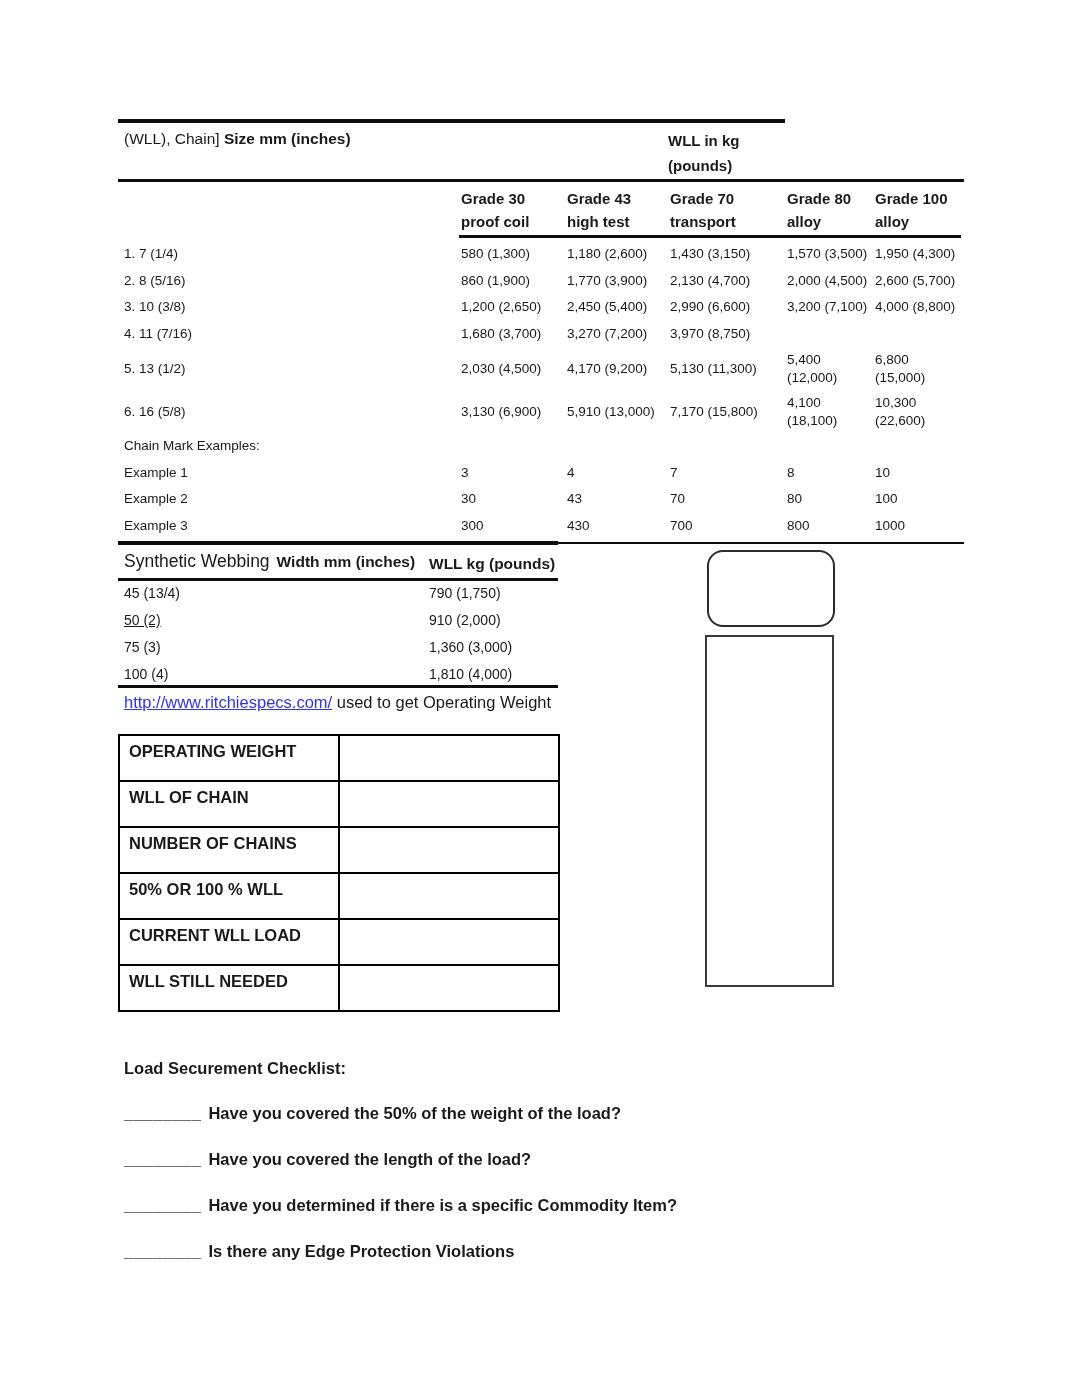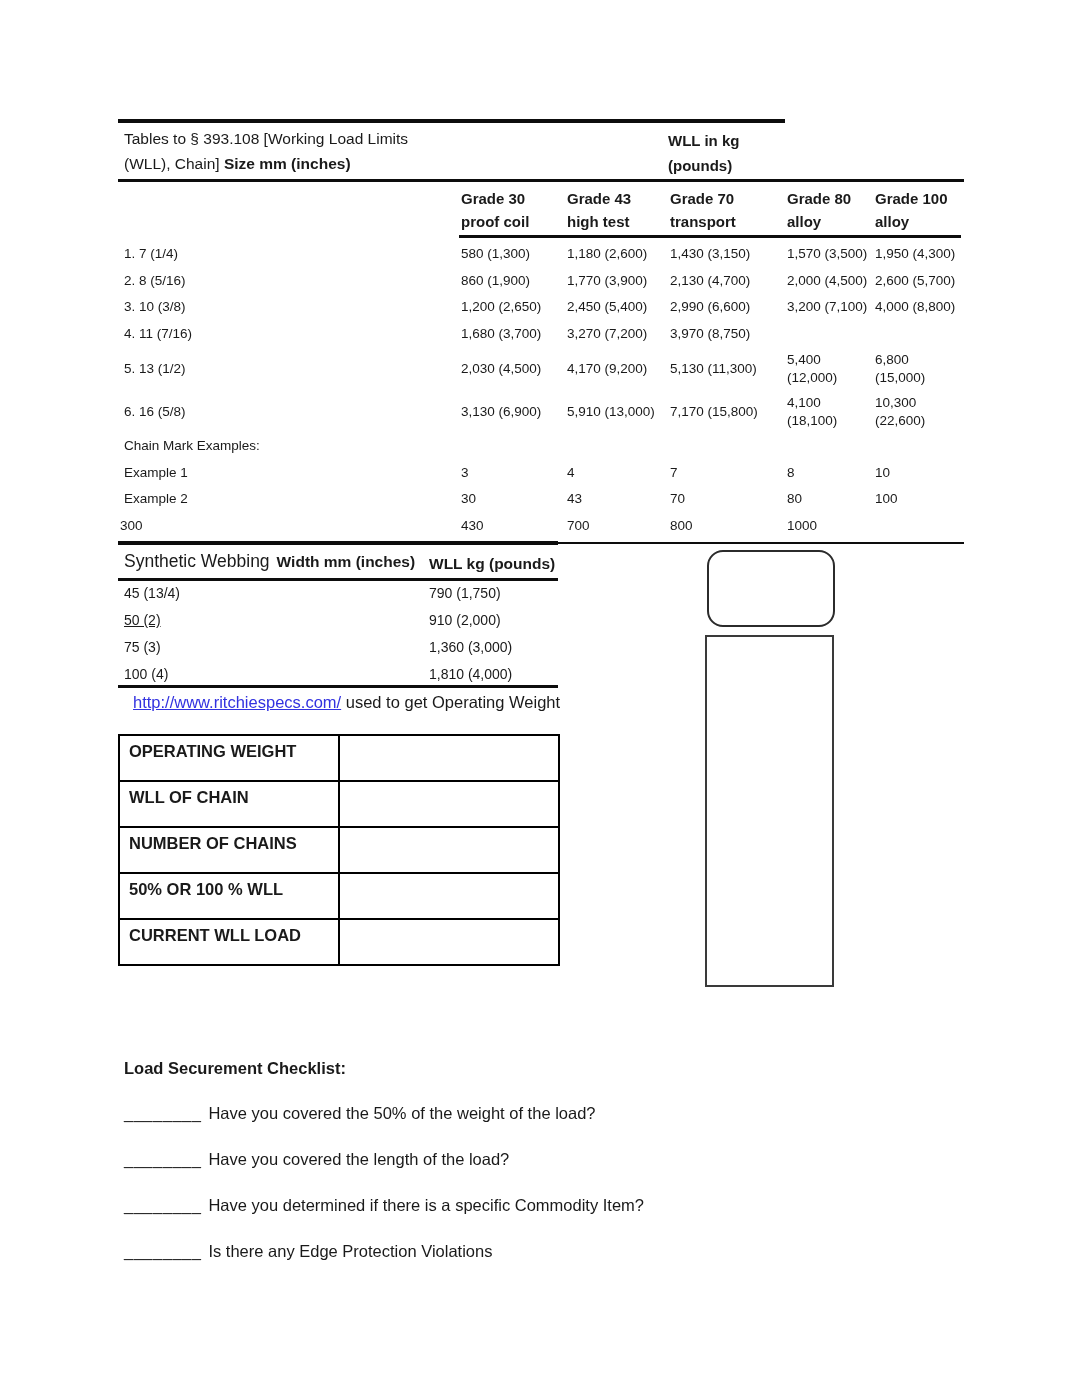--- a/index.html
+++ b/index.html
@@ -35,21 +35,21 @@
   .chain-grid .lbl{padding-left:4px;}
   .chain-grid .span-all{grid-column:1/-1;}
   
   .webbing-header{left:124px;top:551px;white-space:nowrap;}
   .webbing-title{font-size:17.5px;}
   .webbing-size-h{font-size:15.5px;font-weight:bold;margin-left:7px;}
   .webbing-wll-h{position:absolute;left:429px;top:555px;font-size:15.5px;font-weight:bold;white-space:nowrap;}
   .webbing-row{position:absolute;left:124px;width:433px;height:27px;font-size:14px;}
   .webbing-row .w2{position:absolute;left:305px;top:0;}
   
-  .link-line{left:124px;top:693px;font-size:16.5px;white-space:nowrap;margin-left:9px;}
+  .link-line{left:124px;top:693px;font-size:16.5px;white-space:nowrap;}
   .link-line a{color:#3232e0;text-decoration:underline;cursor:pointer;}
   
   table.form{
     position:absolute;left:118px;top:734px;border-collapse:collapse;
     table-layout:fixed;width:420px;
   }
   table.form td{
     border:2px solid #000;width:220px;height:46px;vertical-align:top;
     padding:6px 4px 0 9px;font-size:16.5px;font-weight:bold;white-space:nowrap;
     box-sizing:border-box;
@@ -58,36 +58,35 @@
   .rounded-box{
     left:707px;top:550px;width:124px;height:73px;
     border:2px solid #2b2b2b;border-radius:16px;background:#fff;
   }
   .tall-box{
     left:705px;top:635px;width:125px;height:348px;
     border:2px solid #3a3a3a;background:#fff;
   }
   
   .check-title{left:124px;top:1059px;font-size:16.5px;font-weight:bold;}
-  .check-item{position:absolute;left:124px;font-size:16.5px;font-weight:normal;white-space:nowrap;}
+  .check-item{position:absolute;left:124px;font-size:16.5px;font-weight:bold;white-space:nowrap;}
   .check-item .blank{margin-right:7px;letter-spacing:0.5px;}
 </style>
 </head>
 <body>
 
 <div class="rule" style="left:118px;top:119px;width:667px;height:4px;"></div>
 <div class="rule" style="left:118px;top:179px;width:846px;height:3px;"></div>
 <div class="rule" style="left:459px;top:235px;width:502px;height:3px;"></div>
 <div class="rule" style="left:118px;top:541px;width:440px;height:4px;"></div>
 <div class="rule" style="left:558px;top:542px;width:406px;height:2px;"></div>
 <div class="rule" style="left:118px;top:578px;width:440px;height:3px;"></div>
 <div class="rule" style="left:118px;top:685px;width:440px;height:3px;"></div>
 
 <div class="abs doc-title">
-  <div>Tables to § 393.108 [Working Load Limits</div>
   <div><span>(WLL), Chain] </span><span class="bold">Size mm (inches)</span></div>
 </div>
 <div class="abs wll-kg">WLL in kg
 (pounds)</div>
 
 <div class="abs chain-header">
   <div class="h"></div>
   <div class="h">Grade 30
 proof coil</div>
   <div class="h">Grade 43
@@ -156,20 +155,21 @@
   <div class="c">8</div>
   <div class="c">10</div>
 
   <div class="c lbl">Example 2</div>
   <div class="c">30</div>
   <div class="c">43</div>
   <div class="c">70</div>
   <div class="c">80</div>
   <div class="c">100</div>
 
+  <div class="c lbl">Example 3</div>
   <div class="c">300</div>
   <div class="c">430</div>
   <div class="c">700</div>
   <div class="c">800</div>
   <div class="c">1000</div>
 </div>
 
 <div class="abs webbing-header">
   <span class="webbing-title">Synthetic Webbing</span><span class="webbing-size-h">Width mm (inches)</span>
 </div>
@@ -214,20 +214,24 @@
     <td></td>
   </tr>
   <tr>
     <td>50% OR 100 % WLL</td>
     <td></td>
   </tr>
   <tr>
     <td>CURRENT WLL LOAD</td>
     <td></td>
   </tr>
+  <tr>
+    <td>WLL STILL NEEDED</td>
+    <td></td>
+  </tr>
 </tbody>
   </table>
 
 <div class="abs check-title">Load Securement Checklist:</div>
 
 <div class="check-item" style="top:1104px;">
   <span class="blank">________</span><span>Have you covered the 50% of the weight of the load?</span>
 </div>
 <div class="check-item" style="top:1150px;">
   <span class="blank">________</span><span>Have you covered the length of the load?</span>

